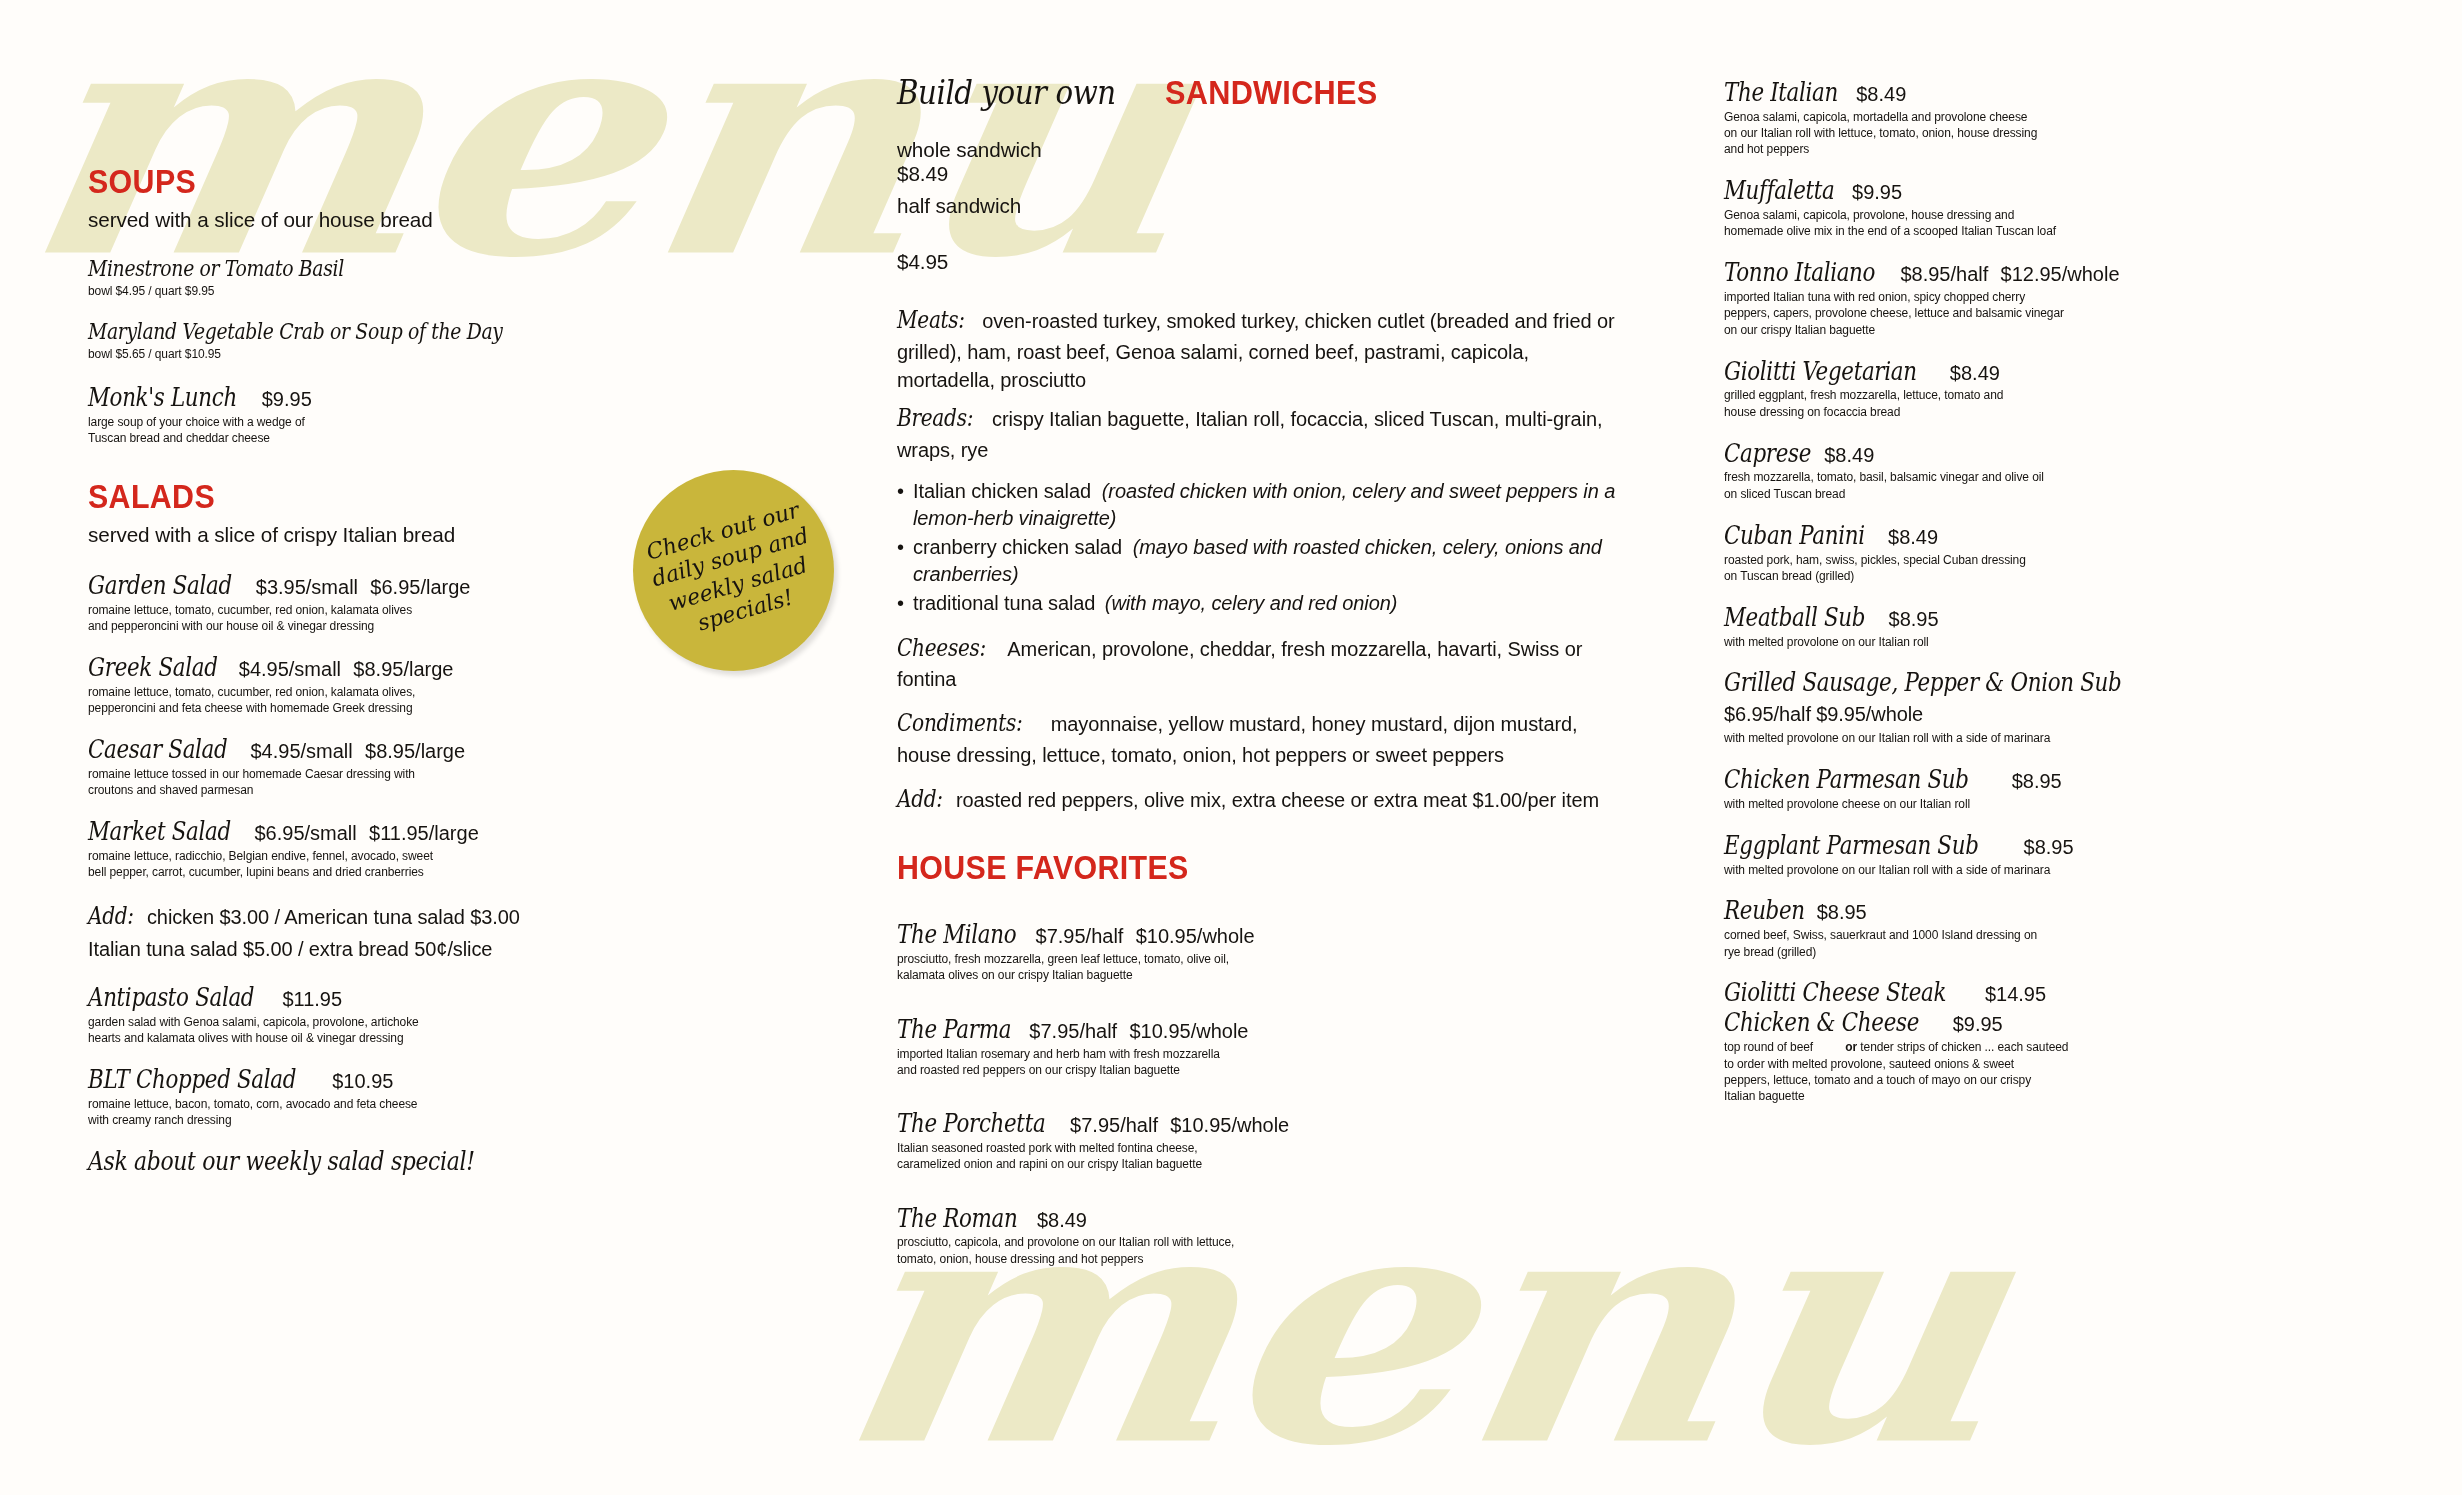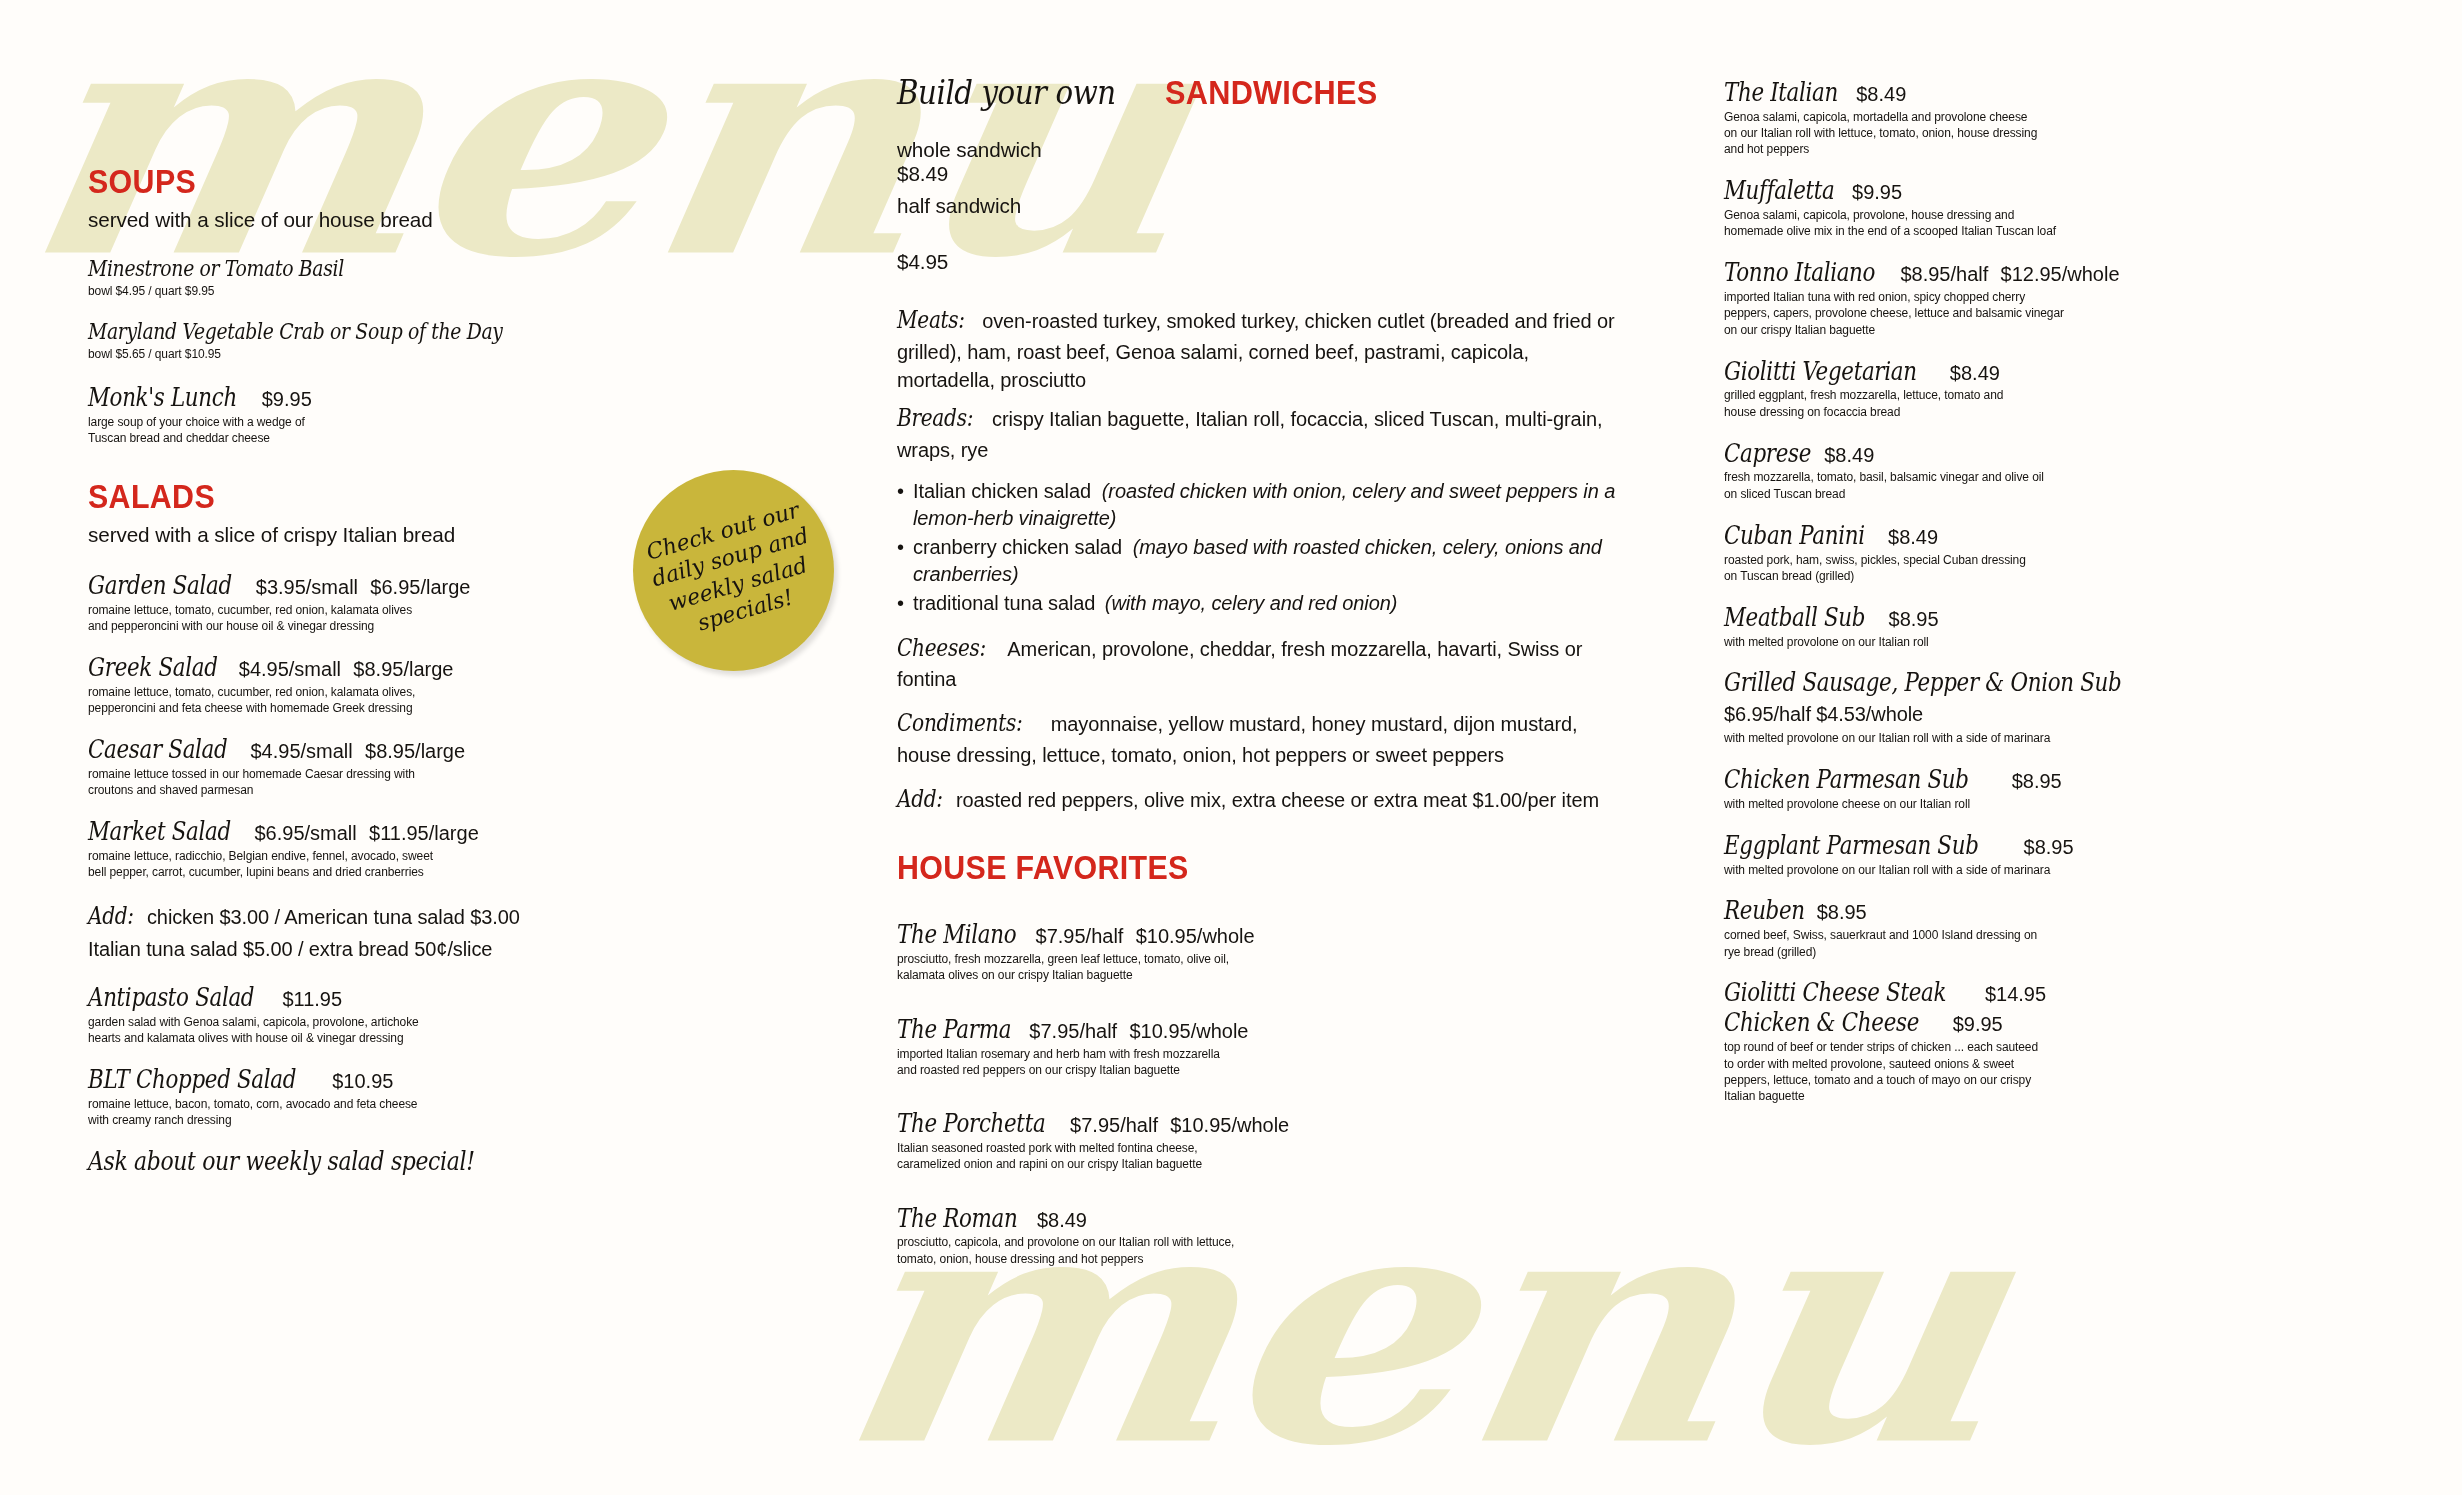--- a/index.html
+++ b/index.html
@@ -103,21 +103,21 @@
     letter-spacing:-0.1px;
     padding-left:16px;
     position:relative;
     margin-bottom:1.8px;
   }
   .bullets li:before{
     content:"\2022";
     position:absolute;left:0;top:0;
   }
   .it{ font-style:italic; }
-  .bold{ font-weight:400; }
+  .bold{ font-weight:700;margin-left:29px; }
 
   .bigtitle{
     display:flex;align-items:baseline;margin:0 0 26px 0;
   }
   .bigtitle .scriptpart{
     font-family:"DejaVu Serif", serif;
     font-style:italic;
     font-size:34px;
     letter-spacing:-0.5px;
     transform:scaleX(0.86);
@@ -423,21 +423,21 @@
         <span class="nm">Meatball Sub</span>
         <span class="pr">$8.95</span>
       </div>
       <div class="desc">with melted provolone on our Italian roll</div>
     </div>
 
     <div class="item">
       <div class="item-head">
         <span class="nm">Grilled Sausage, Pepper &amp; Onion Sub</span>
       </div>
-      <div class="line" style="margin-bottom:0.9px;">$6.95/half  $4.53/whole</div>
+      <div class="line" style="margin-bottom:0.9px;">$6.95/half  $9.95/whole</div>
       <div class="desc">with melted provolone on our Italian roll with a side of marinara</div>
     </div>
 
     <div class="item">
       <div class="item-head">
         <span class="nm">Chicken Parmesan Sub</span>
         <span class="pr">$8.95</span>
       </div>
       <div class="desc">with melted provolone cheese on our Italian roll</div>
     </div>

